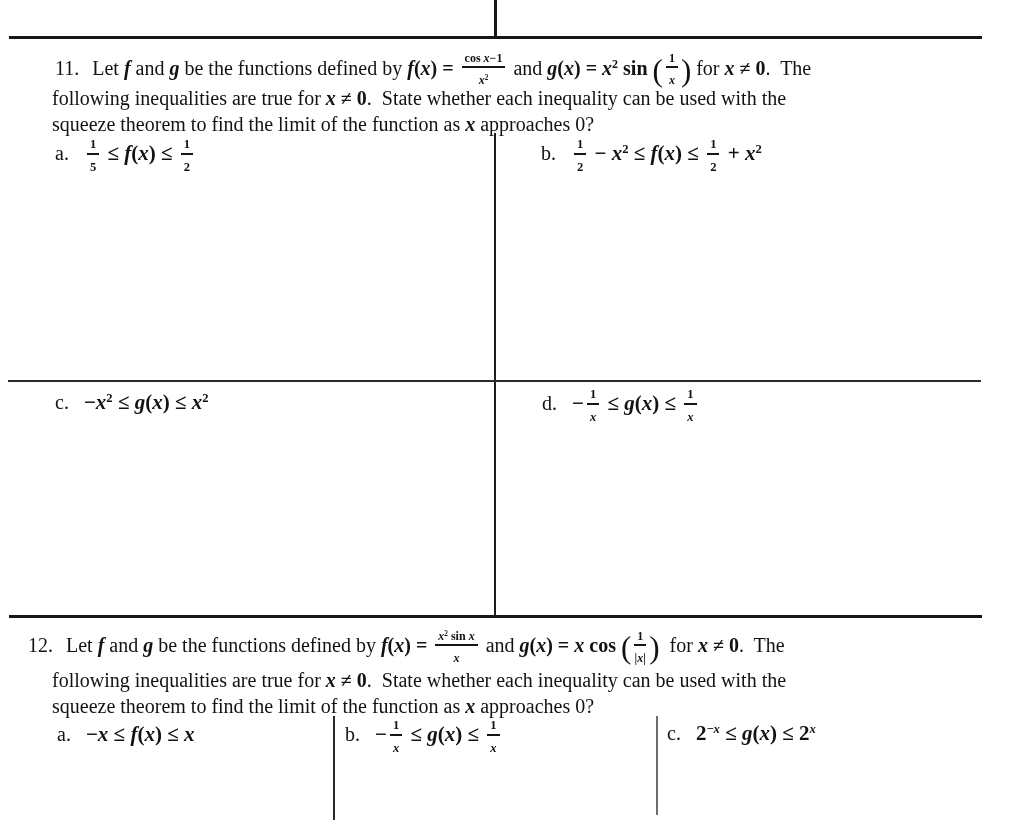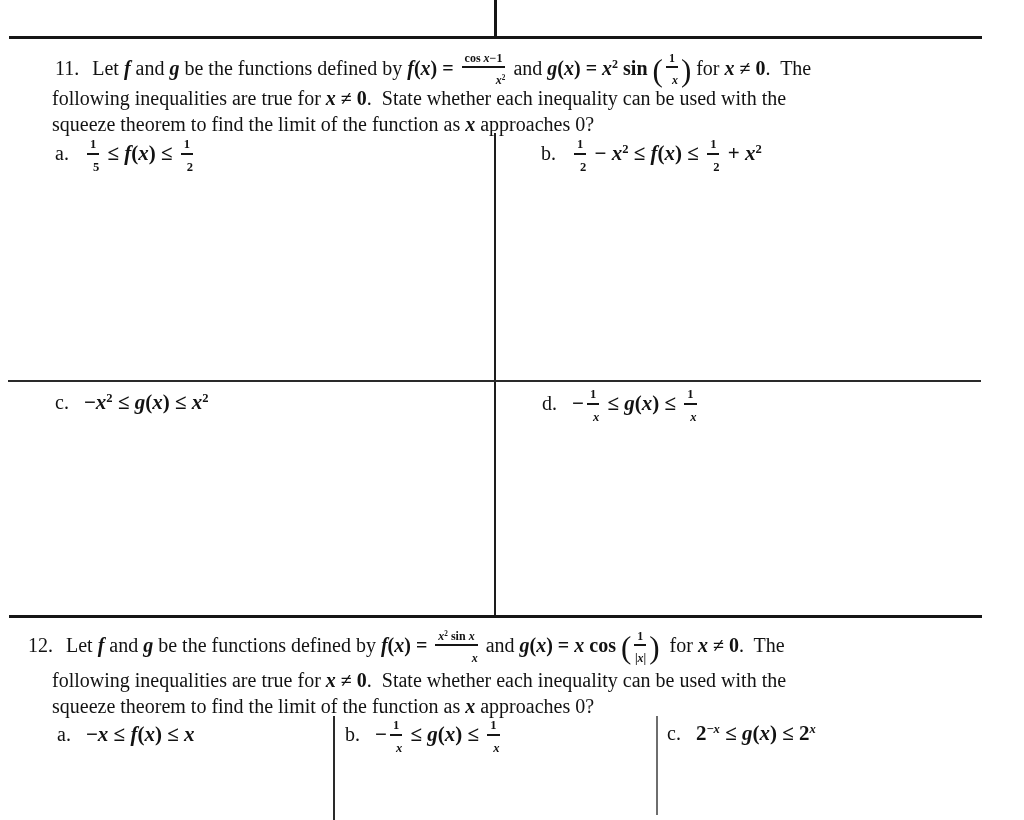--- a/index.html
+++ b/index.html
@@ -11,21 +11,21 @@
   .rule{position:absolute;}
   .pline{position:absolute;font-size:20px;white-space:nowrap;color:#121212;}
   .pnum{margin-right:13px;}
   .item{position:absolute;display:flex;align-items:baseline;font-size:20px;white-space:nowrap;}
   .ilabel{margin-right:15px;}
   .imath{font-size:21px;}
   
   .mm{font-weight:bold;}
   .mi{font-weight:bold;font-style:italic;}
   .msup{font-weight:bold;font-size:0.60em;vertical-align:0.55em;}
-  .mfrac{display:inline-block;vertical-align:-0.82em;text-align:right;
+  .mfrac{display:inline-block;vertical-align:-0.82em;text-align:center;
          font-size:0.60em;line-height:1.08;font-weight:bold;margin:0 3px;}
   .mfrac .mnum{display:block;border-bottom:2px solid #161616;padding:0 3px 1px;}
   .mfrac .mden{display:block;padding-top:6px;}
   .mpar{font-weight:normal;font-size:1.55em;vertical-align:-0.18em;line-height:0;}
 </style>
 </head>
 <body>
 
 <div class="page">
 

